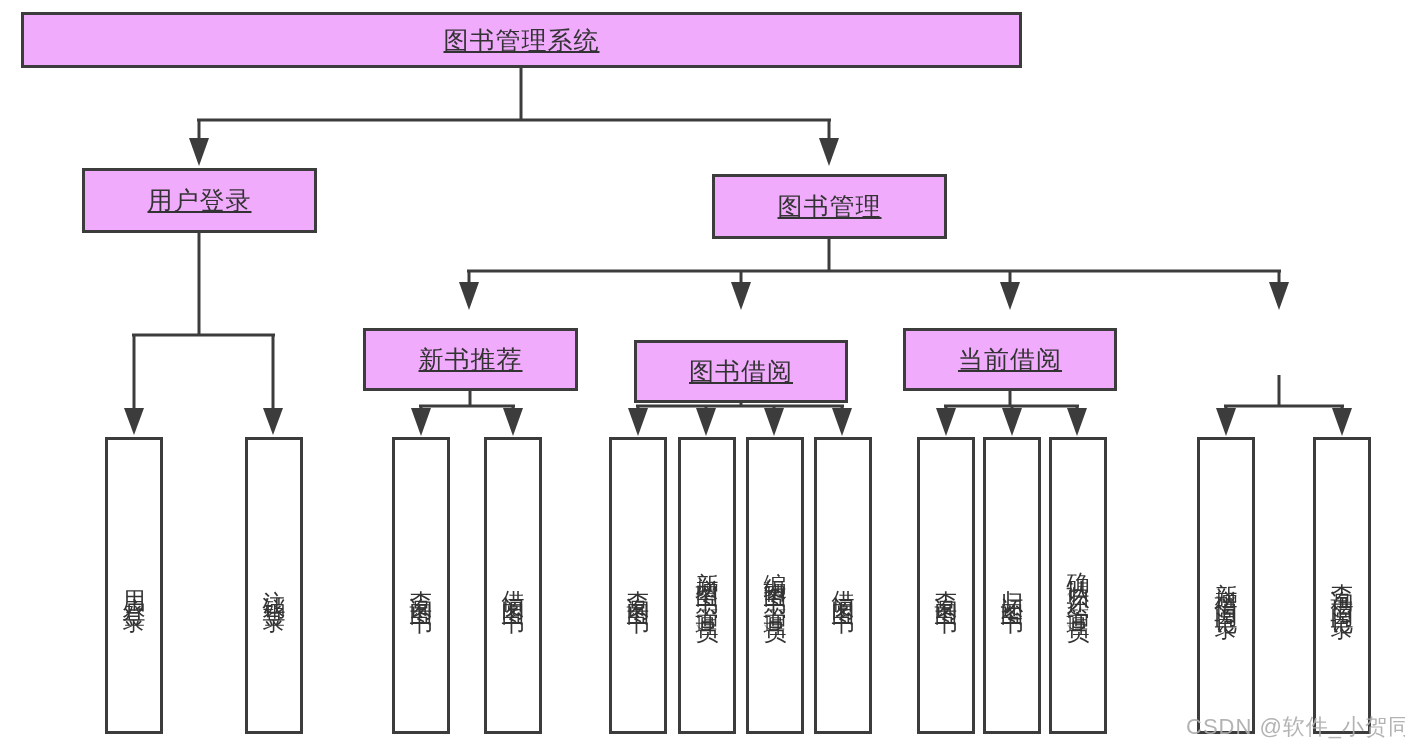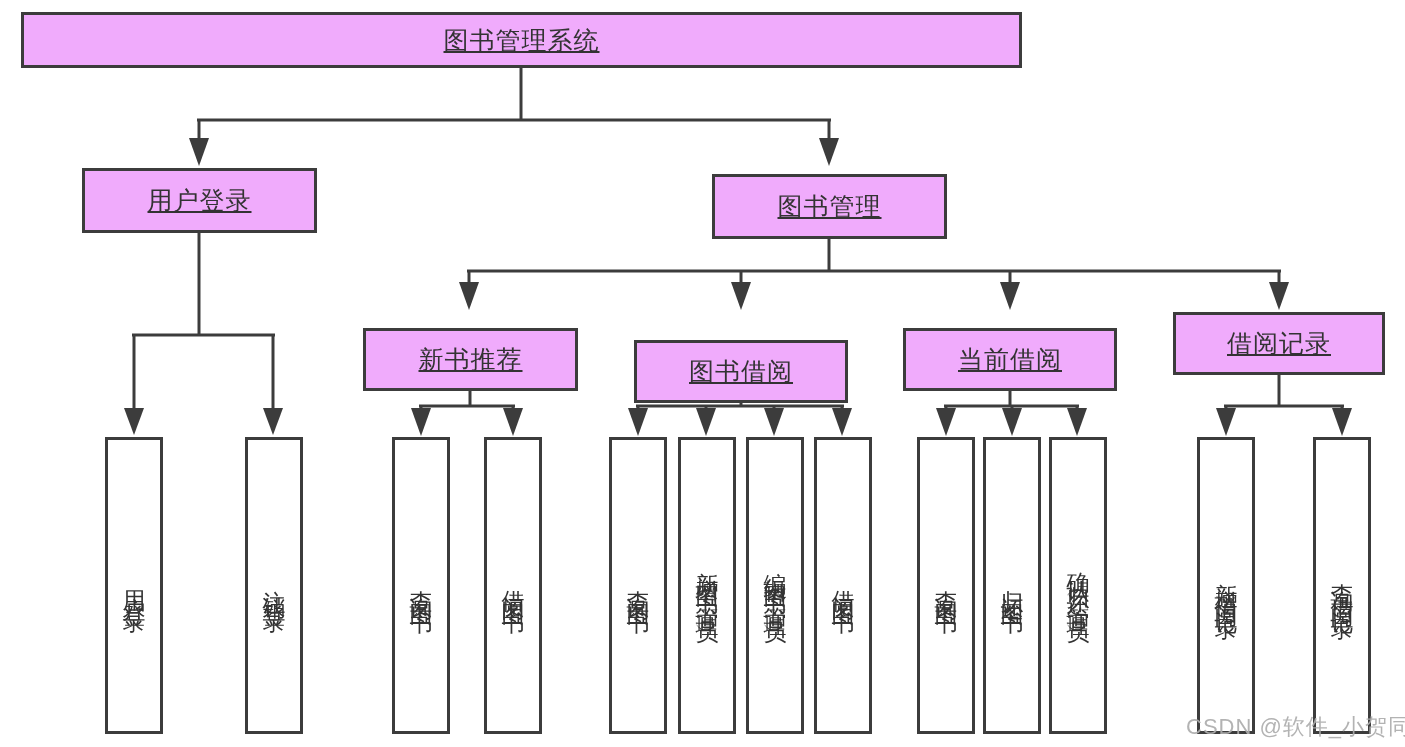--- a/index.html
+++ b/index.html
@@ -147,23 +147,20 @@
 
   <div class="node" style="left:363px;top:328px;width:215px;height:63px;">
     <span>新书推荐</span>
   </div>
   <div class="node" style="left:634px;top:312px;width:214px;height:63px;margin-top:28px;">
     <span>图书借阅</span>
   </div>
   <div class="node" style="left:903px;top:328px;width:214px;height:63px;text-align:right;">
     <span>当前借阅</span>
   </div>
-  <div class="node" style="left:1173px;top:312px;width:212px;height:63px;">
-    <span>借阅记录</span>
-  </div>
 
   <div class="leaf" style="left:105px;">
     <span class="vtext">用户登录</span>
   </div>
   <div class="leaf" style="left:245px;">
     <span class="vtext">注销登录</span>
   </div>
 
   <div class="leaf" style="left:392px;">
     <span class="vtext">查询图书</span>

